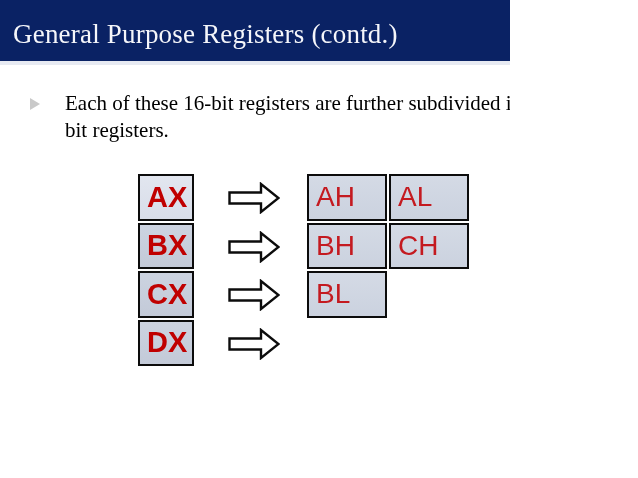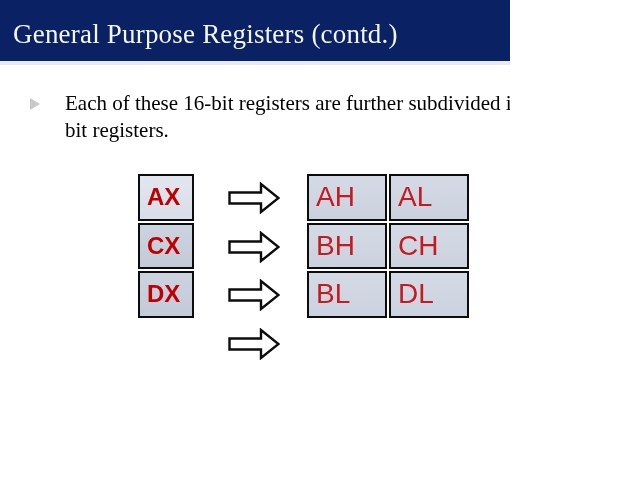--- a/index.html
+++ b/index.html
@@ -86,21 +86,21 @@
     align-items: center;
     padding-left: 7px;
   }
   .reg16-box.first {
     background: linear-gradient(180deg, #e2e6ef 0%, #d8dde9 100%);
   }
   .reg16-label {
     color: var(--register-text, #c00000);
     font-family: "Liberation Sans", sans-serif;
     font-weight: 700;
-    font-size: 24px;
+    font-size: 29px;
     line-height: 1;
   }
 
   .arrows {
     position: absolute;
     left: 228px;
     top: 174px;
     width: 52px;
     height: 192px;
   }
@@ -164,20 +164,23 @@
     <div class="bullet-text">Each of these 16-bit registers are further subdivided into two 8-bit registers.</div>
   </div>
 
   <div class="diagram">
 
     <div class="reg16-column">
       <div class="reg16-box first">
         <span class="reg16-label">AX</span>
       </div>
       <div class="reg16-box">
+        <span class="reg16-label">BX</span>
+      </div>
+      <div class="reg16-box">
         <span class="reg16-label">CX</span>
       </div>
       <div class="reg16-box">
         <span class="reg16-label">DX</span>
       </div>
     </div>
 
     <div class="arrows">
       <div class="arrow" style="top: 8px;">
         <svg viewBox="0 0 52 32">
@@ -210,22 +213,19 @@
       </div>
       <div class="reg8-cell">
         <span class="reg8-label">BH</span>
       </div>
       <div class="reg8-cell">
         <span class="reg8-label">CH</span>
       </div>
       <div class="reg8-cell">
         <span class="reg8-label">BL</span>
       </div>
-      <div class="reg8-cell">
-        <span class="reg8-label">DL</span>
-      </div>
     </div>
 
   </div>
 
   <div class="page-number">7</div>
 
 </div>
 
 </body></html>

